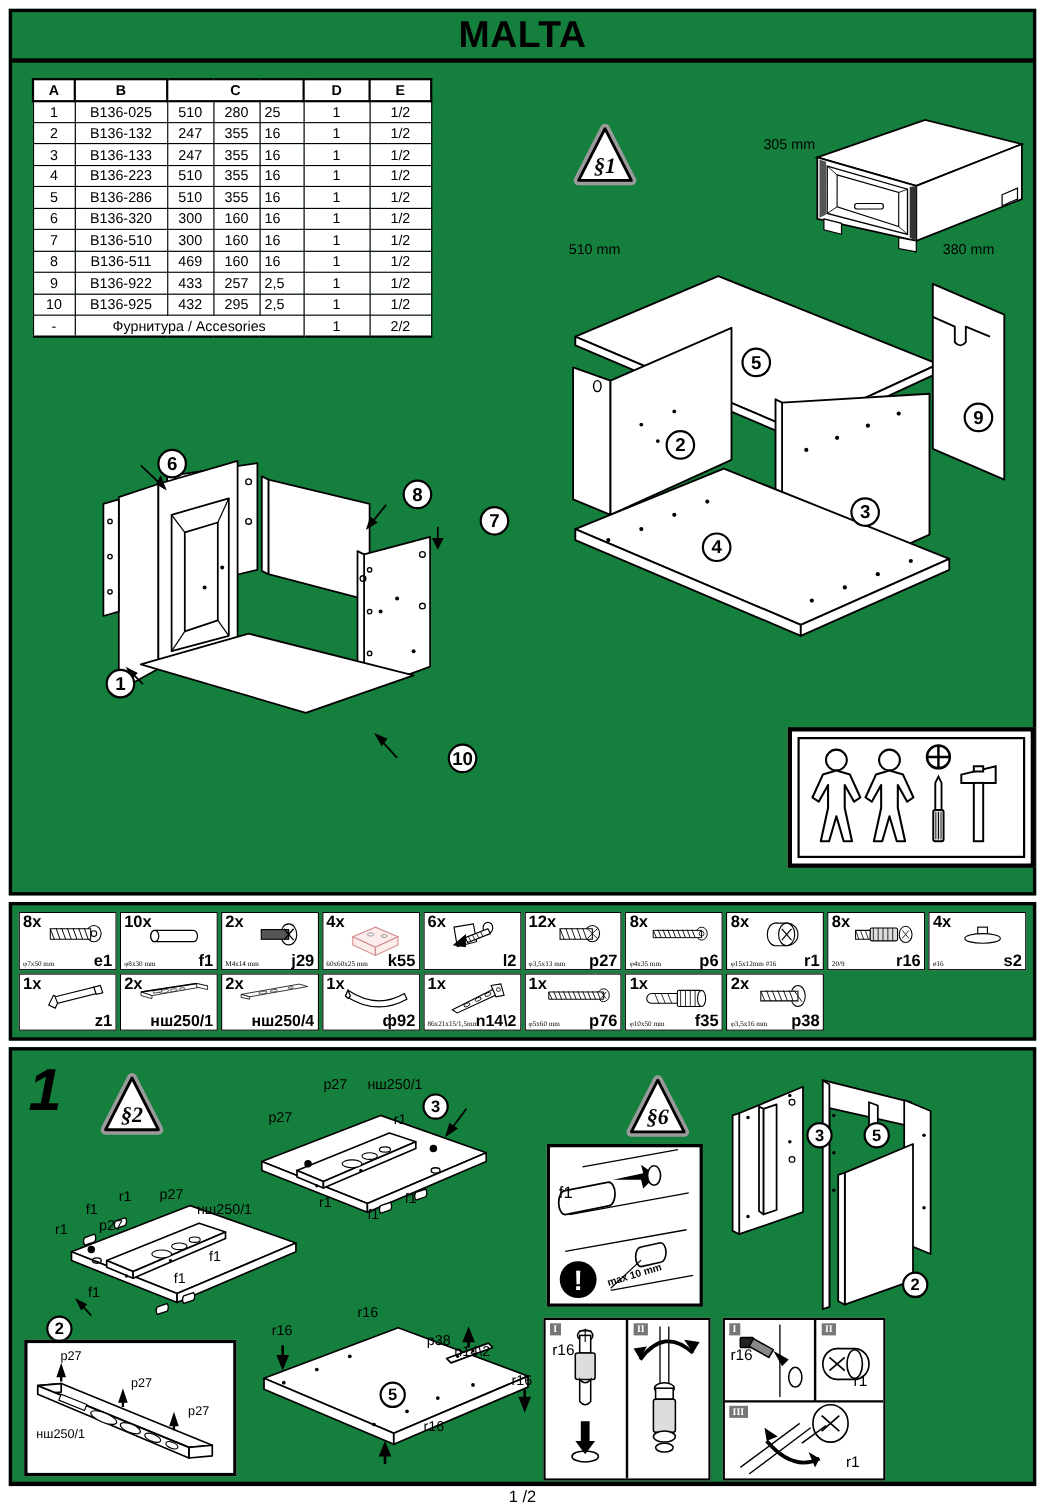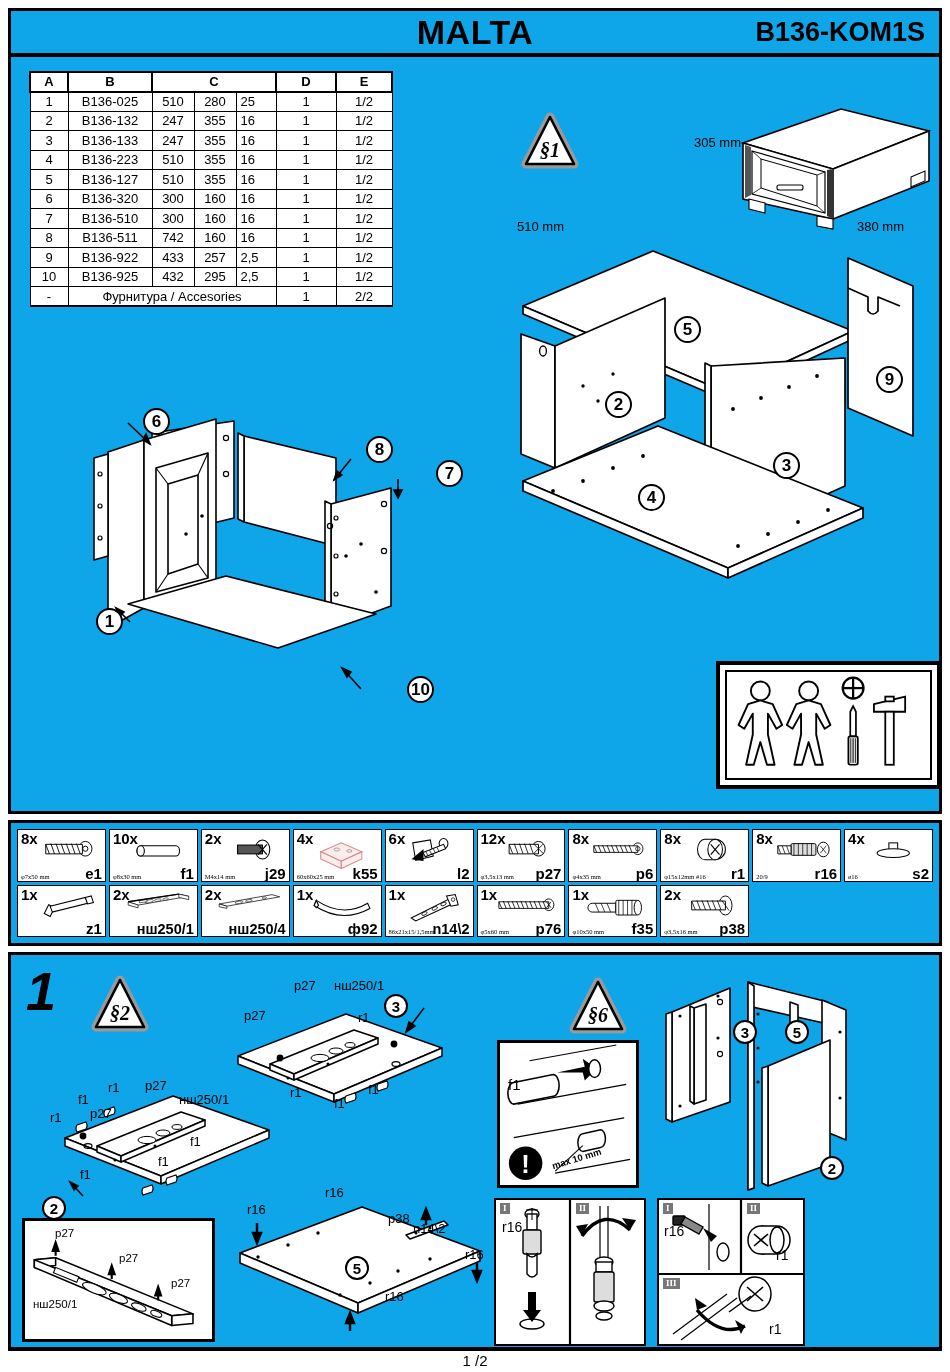--- a/index.html
+++ b/index.html
@@ -4,21 +4,21 @@
 <style>
   * { box-sizing: border-box; }
   html, body { margin:0; padding:0; background:#fff; }
   body {
     width:950px; height:1372px;
     font-family:"Liberation Sans", sans-serif;
     color:#000; position:relative; overflow:hidden;
   }
 
   
-  .sheet { position:absolute; border:3px solid #000; background:#0ea5e9; }
+  .sheet { position:absolute; border:3px solid #000; background:#15803d; }
   #frame-top    { left:8px;  top:8px;    width:934px; height:806px; }
   #frame-parts  { left:8px;  top:820px;  width:934px; height:126px; }
   #frame-steps  { left:8px;  top:952px;  width:934px; height:398px; }
 
   
   #header {
     position:absolute; left:0; top:0; width:100%; height:46px;
     border-bottom:4px solid #000; display:flex; align-items:center;
   }
   #title-malta {
@@ -121,21 +121,20 @@
     position:absolute; left:8px; right:8px; top:1349px; height:2px; background:#000;
   }
 </style>
 </head>
 <body>
 
 <div class="sheet" id="frame-top">
 
   <div id="header">
     <div id="title-malta">MALTA</div>
-    <div id="title-code">B136-KOM1S</div>
   </div>
 
   <table id="parts-table">
     <thead>
       <tr>
         <th class="col-a">A</th>
         <th class="col-b">B</th>
         <th colspan="3">C</th>
         <th class="col-d">D</th>
         <th class="col-e">E</th>
@@ -173,21 +172,21 @@
           <td class="col-a">4</td>
           <td class="col-b">B136-223</td>
           <td class="col-c1">510</td>
           <td class="col-c2">355</td>
           <td class="col-c3">16</td>
           <td class="col-d">1</td>
           <td class="col-e">1/2</td>
         </tr>
         <tr>
           <td class="col-a">5</td>
-          <td class="col-b">B136-127</td>
+          <td class="col-b">B136-286</td>
           <td class="col-c1">510</td>
           <td class="col-c2">355</td>
           <td class="col-c3">16</td>
           <td class="col-d">1</td>
           <td class="col-e">1/2</td>
         </tr>
         <tr>
           <td class="col-a">6</td>
           <td class="col-b">B136-320</td>
           <td class="col-c1">300</td>
@@ -201,21 +200,21 @@
           <td class="col-b">B136-510</td>
           <td class="col-c1">300</td>
           <td class="col-c2">160</td>
           <td class="col-c3">16</td>
           <td class="col-d">1</td>
           <td class="col-e">1/2</td>
         </tr>
         <tr>
           <td class="col-a">8</td>
           <td class="col-b">B136-511</td>
-          <td class="col-c1">742</td>
+          <td class="col-c1">469</td>
           <td class="col-c2">160</td>
           <td class="col-c3">16</td>
           <td class="col-d">1</td>
           <td class="col-e">1/2</td>
         </tr>
         <tr>
           <td class="col-a">9</td>
           <td class="col-b">B136-922</td>
           <td class="col-c1">433</td>
           <td class="col-c2">257</td>
@@ -267,21 +266,21 @@
 
       <rect x="56" y="84" width="26" height="5" rx="2" fill="#fff" stroke="#000" stroke-width="1.1"></rect>
 
       <polygon points="106,69 112,68 112,118 106,115" fill="#333"></polygon>
       <polygon points="24,44 30,46 30,94 24,97" fill="#555"></polygon>
 
       <polygon points="28,98 44,102 44,112 28,108" fill="#fff" stroke="#000" stroke-width="1.1"></polygon>
       <polygon points="96,115 112,118 112,128 96,125" fill="#fff" stroke="#000" stroke-width="1.1"></polygon>
       <polygon points="190,76 204,70 204,80 190,86" fill="#fff" stroke="#000" stroke-width="1.1"></polygon>
     </svg>
-    <div class="dimtext" style="left:683px; top:124px;">305 mm</div>
+    <div class="dimtext" style="left:683px; top:112px;">305 mm</div>
     <div class="dimtext" style="left:506px; top:208px;">510 mm</div>
     <div class="dimtext" style="left:846px; top:208px;">380 mm</div>
   </div>
 
   <div>
     <svg width="440" height="370" style="position:absolute; left:482px; top:235px;">
       <g fill="#fff" stroke="#000" stroke-width="1.7" stroke-linejoin="round">
 
         <polygon points="30,60 160,5 360,85 230,145"></polygon>
         <polygon points="30,60 30,68 230,153 230,145"></polygon>

